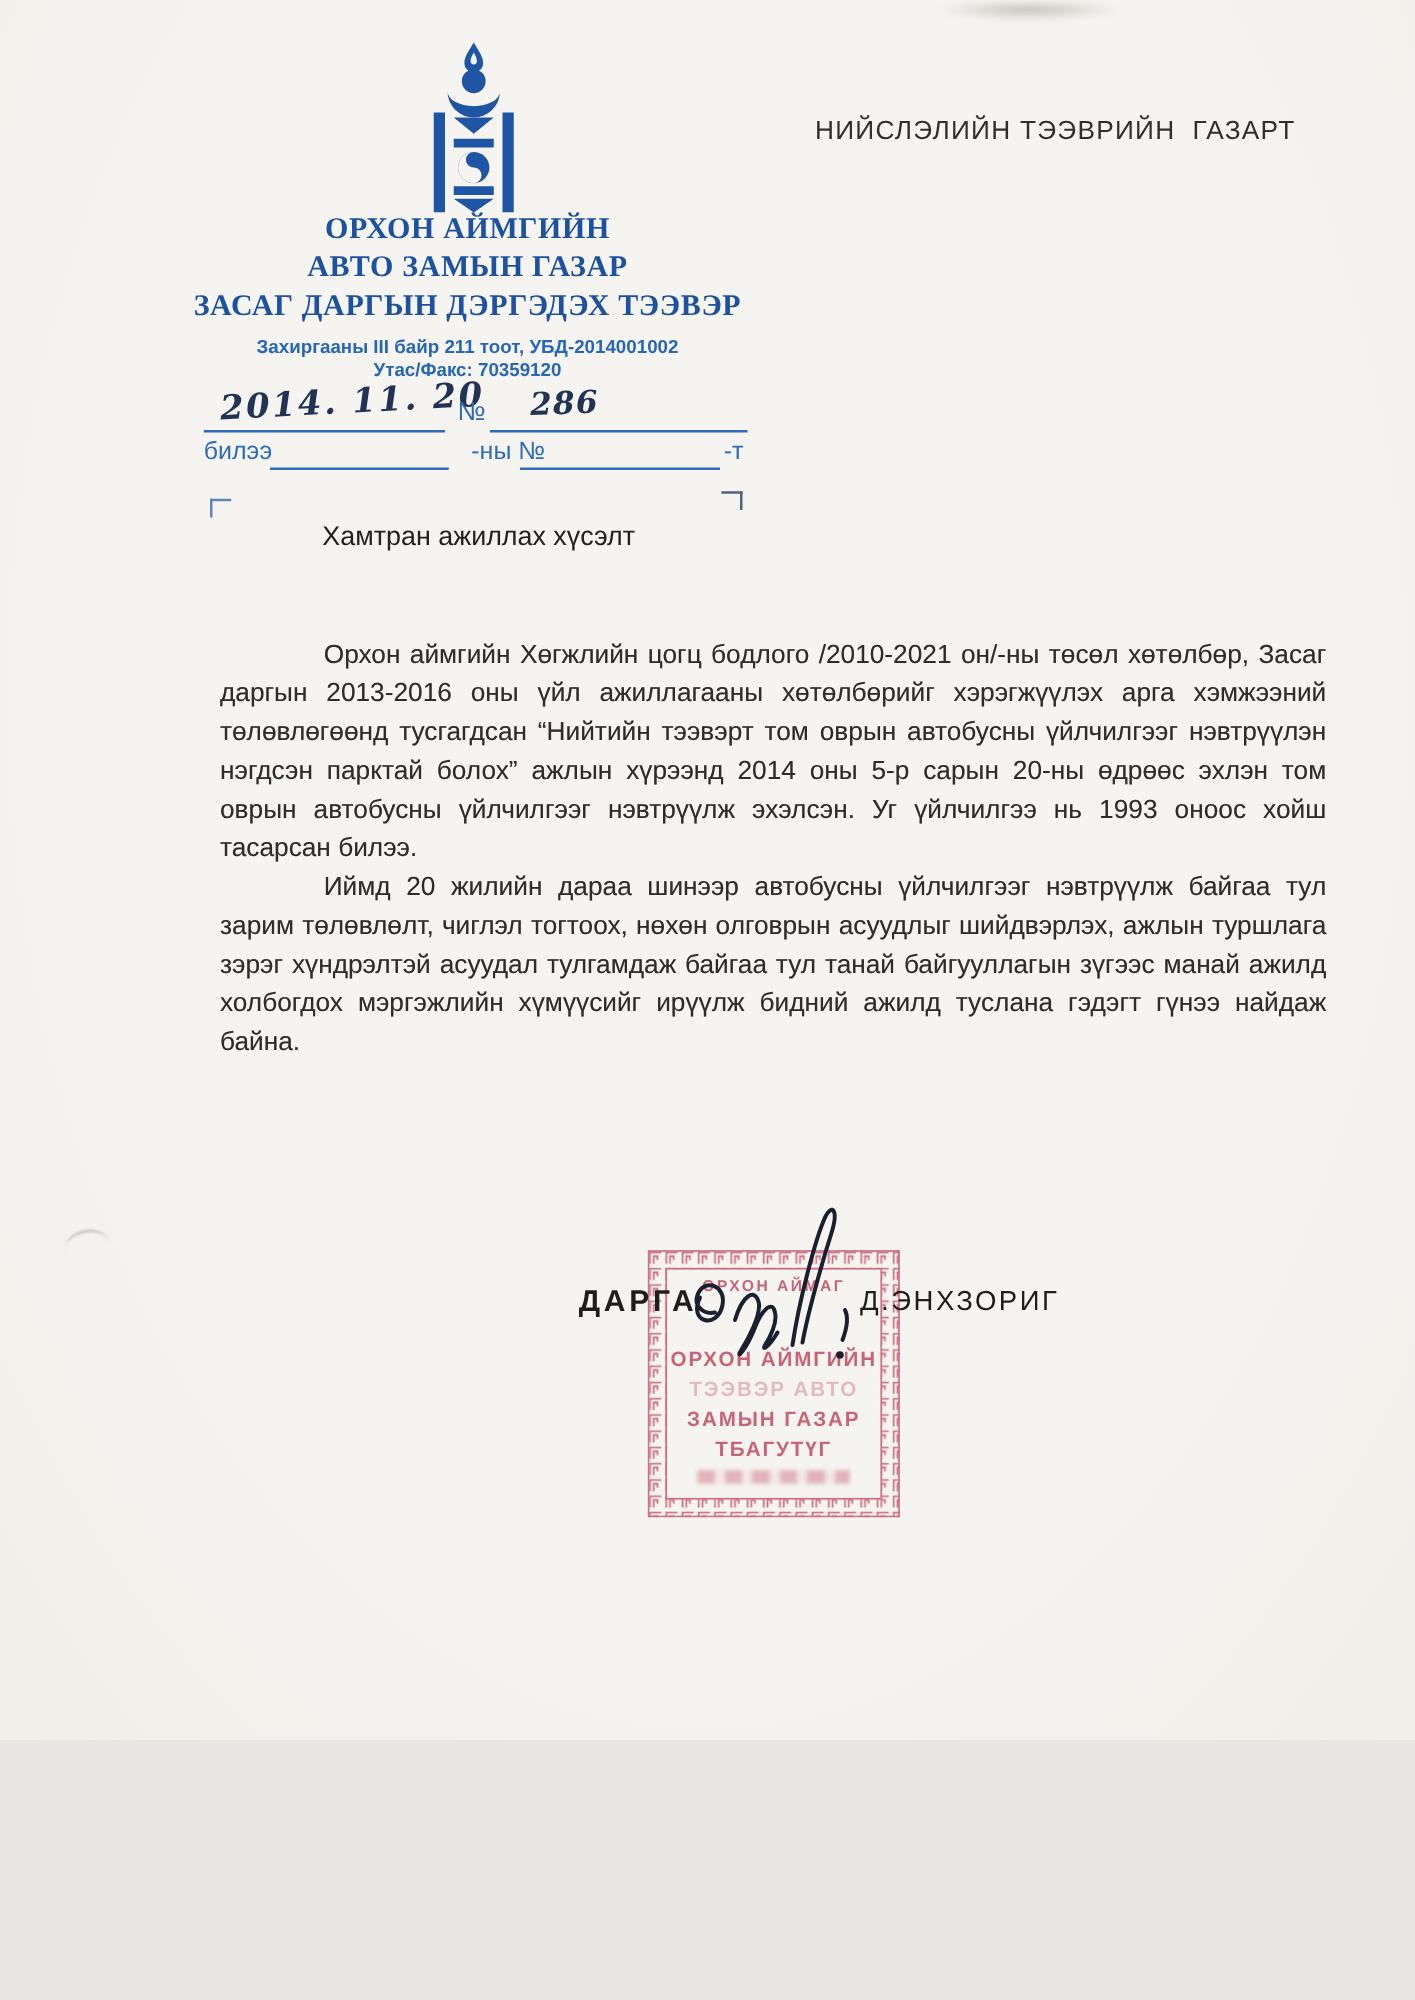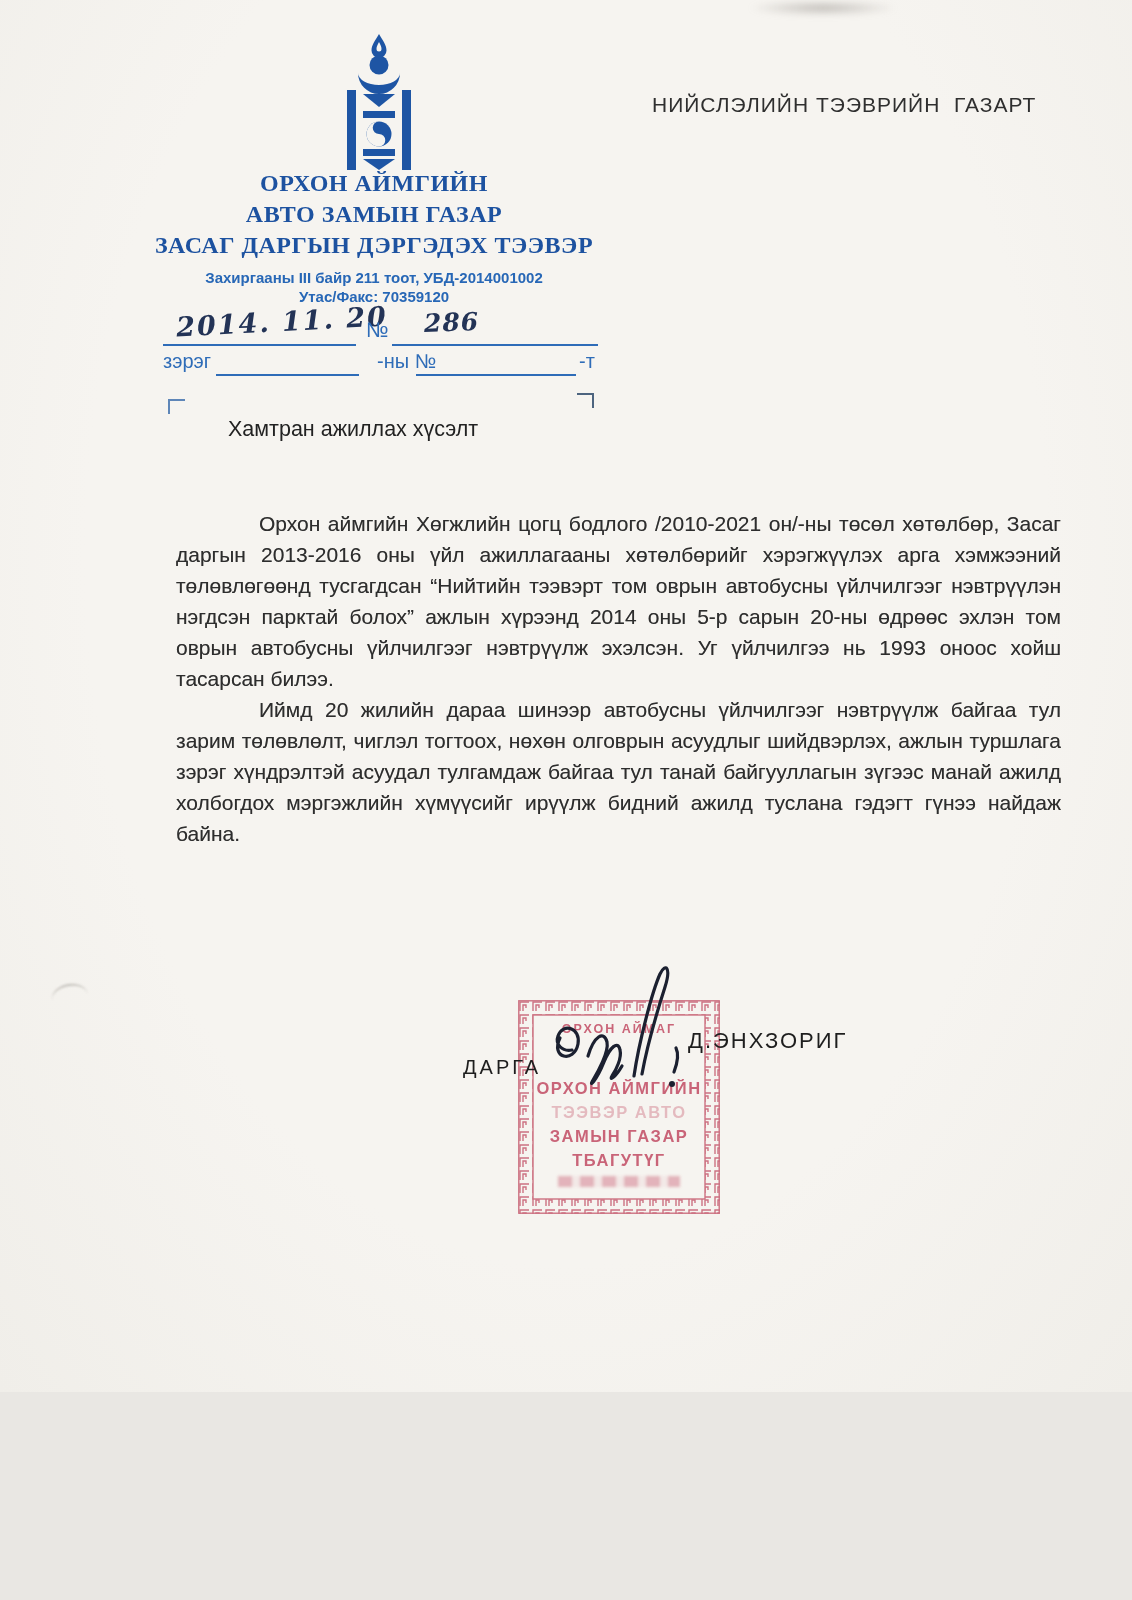--- a/index.html
+++ b/index.html
@@ -59,21 +59,21 @@
   .no-label{left:366px;top:318px;font-size:21px;}
   .recipient-row{left:163px;top:350px;width:440px;font-size:20px;}
 
   
   .crop{width:15px;height:13px;}
   .crop-left{left:168px;top:399px;border-left:2px solid #5e86b8;border-top:2px solid #5e86b8;}
   .crop-right{left:577px;top:393px;border-right:2px solid #4d647f;border-top:2px solid #4d647f;}
 
   
   .subject{
-    left:228px;top:414px;width:310px;text-align:left;
+    left:228px;top:414px;width:310px;text-align:center;
     font-size:21.5px;line-height:30px;color:#222;
   }
 
   
   .body-text{left:176px;top:508px;width:885px;color:#2d2d2d;}
   .body-text p{
     margin:0;font-size:21px;line-height:31px;text-align:justify;
     text-indent:83px;text-shadow:0 0 .4px rgba(40,40,40,.4);
   }
 
@@ -84,21 +84,21 @@
   .stamp-arc{margin-top:22px;font-size:12.5px;font-weight:bold;letter-spacing:2px;}
   .stamp-lines{margin-top:40px;font-size:16.5px;font-weight:bold;line-height:24px;letter-spacing:1.5px;}
   .stamp-line-faded{opacity:.40;filter:blur(.6px);}
   .stamp-smudge{
     position:absolute;left:40px;top:176px;width:122px;height:11px;
     background:repeating-linear-gradient(90deg, rgba(192,69,94,.45) 0 14px, rgba(192,69,94,.08) 14px 22px);
     filter:blur(1.6px);
   }
 
   
-  .sig-title{left:463px;top:1028px;font-size:20px;color:#1e1e1e;letter-spacing:3px;font-weight:400;margin-top:28px;}
+  .sig-title{left:463px;top:1028px;font-size:24px;color:#1e1e1e;letter-spacing:3px;font-weight:700;}
   .sig-name{left:688px;top:1028px;font-size:22px;color:#1e1e1e;letter-spacing:2px;font-weight:500;}
   .signature{left:538px;top:960px;width:160px;height:140px;}
 
   
   .footer-note{left:741px;top:1449px;font-size:19.5px;color:#3a3a3a;letter-spacing:.4px;}
 </style>
 </head>
 <body>
 
 <div class="page">
@@ -148,21 +148,21 @@
     </div>
   </div>
 
   <span class="abs hand hand-date">2014. 11. 20</span>
   <span class="abs uline" style="left:163px;top:344px;width:193px;"></span>
   <span class="abs blue no-label">№</span>
   <span class="abs uline" style="left:392px;top:344px;width:206px;"></span>
   <span class="abs hand hand-no">286</span>
 
   <div class="abs recipient-row blue">
-    <span>зэрэг</span><span class="abs uline" style="left:53px;top:24px;width:143px;"></span><span class="abs" style="left:198px;margin-left:16px;">-ны №</span><span class="abs uline" style="left:253px;top:24px;width:160px;"></span><span class="abs" style="left:416px;">-т</span>
+    <span>билээ</span><span class="abs uline" style="left:53px;top:24px;width:143px;"></span><span class="abs" style="left:198px;margin-left:16px;">-ны №</span><span class="abs uline" style="left:253px;top:24px;width:160px;"></span><span class="abs" style="left:416px;">-т</span>
   </div>
 
   <div class="abs crop crop-left"></div>
   <div class="abs crop crop-right"></div>
 
   <div class="abs subject">
     <div>Хамтран ажиллах хүсэлт</div>
   </div>
 
   <div class="abs body-text">

